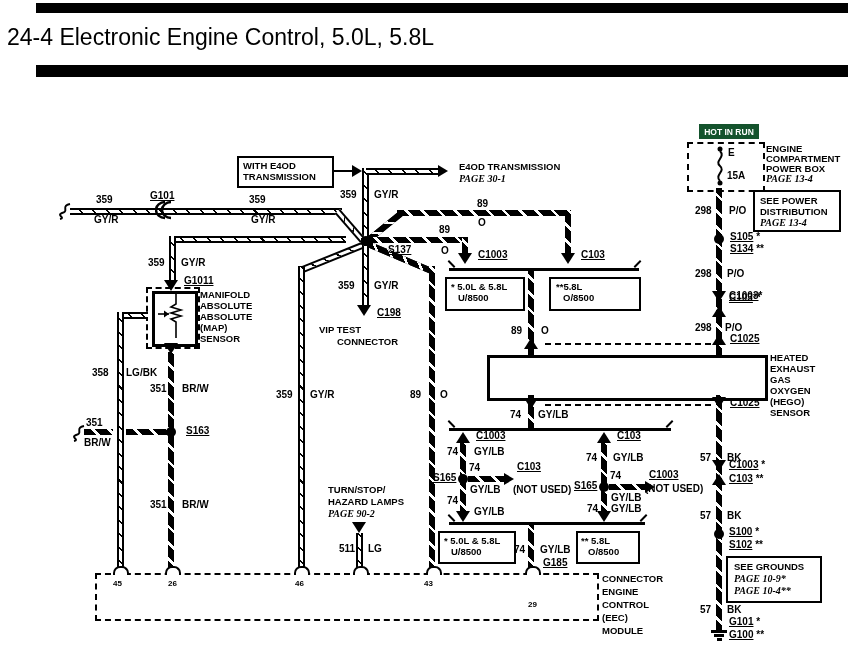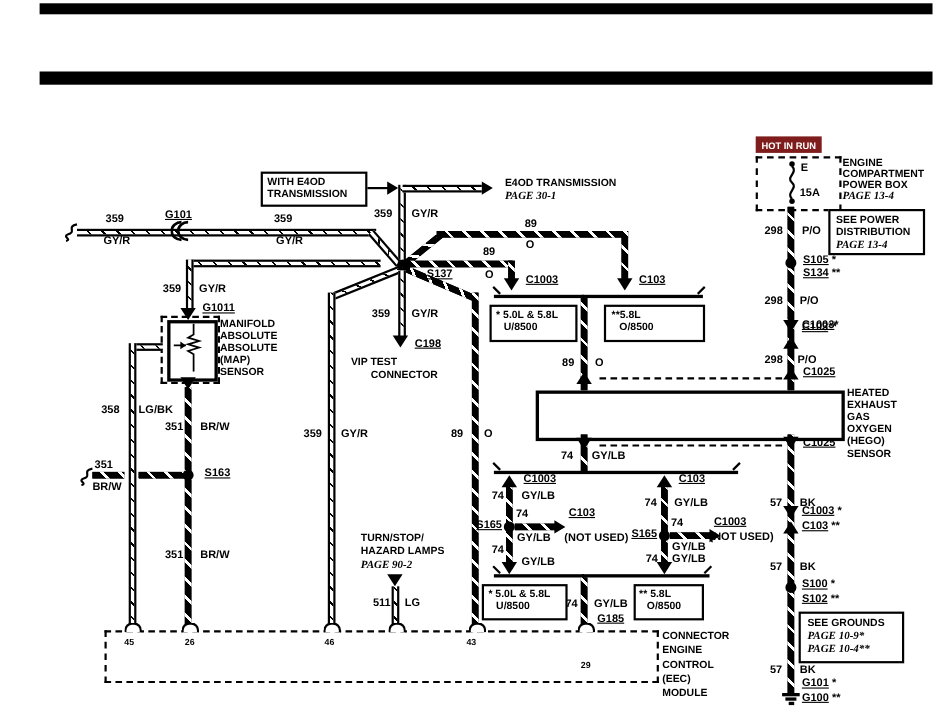--- a/index.html
+++ b/index.html
@@ -28,33 +28,34 @@
   .dash{position:absolute;height:0;border-top:2px dashed #000;}
   .dot{position:absolute;width:10px;height:10px;background:#000;border-radius:50%;}
   .td{position:absolute;width:0;height:0;border-left:7px solid transparent;border-right:7px solid transparent;border-top:11px solid #000;}
   .tu{position:absolute;width:0;height:0;border-left:7px solid transparent;border-right:7px solid transparent;border-bottom:11px solid #000;}
   .tr{position:absolute;width:0;height:0;border-top:6px solid transparent;border-bottom:6px solid transparent;border-left:10px solid #000;}
   .pin{position:absolute;width:12px;height:7px;background:#fff;border:2px solid #000;border-bottom:none;border-radius:7px 7px 0 0;}
   .bk3{position:absolute;height:3px;background:#000;}
   .tkl{position:absolute;width:9px;height:2px;background:#000;transform:rotate(45deg);}
   .tkr{position:absolute;width:9px;height:2px;background:#000;transform:rotate(-45deg);}
   .tkc{position:absolute;width:2px;height:7px;background:#000;}
-  .badge{position:absolute;background:#7f1d1d;color:#fff;font:bold 8.5px "Liberation Sans",sans-serif;
-         display:flex;align-items:center;justify-content:center;}
+  .badge{position:absolute;background:#14532d;color:#fff;font:bold 8.5px "Liberation Sans",sans-serif;
+         display:flex;align-items:center;justify-content:center;margin-left:12px;}
   .tline{position:absolute;height:2px;background:#000;}
   .gnd1{position:absolute;height:3px;background:#000;width:16px;}
   .gnd2{position:absolute;height:3px;background:#000;width:10px;}
   .gnd3{position:absolute;height:3px;background:#000;width:5px;}
 </style>
 </head>
 <body>
 
 <div id="canvas">
 
   <div class="rule" style="left:36px;top:3px;width:812px;height:10px"></div>
+  <div class="title" style="left:7px;top:24px">24-4 Electronic Engine Control, 5.0L, 5.8L</div>
   <div class="rule" style="left:36px;top:65px;width:812px;height:12px"></div>
 
   <div class="badge" style="left:687px;top:124px;width:60px;height:15px">HOT IN RUN</div>
   <div class="dbox" style="left:687px;top:142px;width:74px;height:46px"></div>
   <svg class="abs" style="left:712px;top:145px" width="16" height="42">
     <circle cx="8" cy="4" r="2.5" fill="#000"></circle>
     <path d="M8,6 C14,12 2,16 8,21 C14,26 2,30 8,36" fill="none" stroke="#000" stroke-width="2"></path>
     <circle cx="8" cy="38" r="2.5" fill="#000"></circle>
   </svg>
   <div class="l" style="left:728px;top:147px">E</div>

